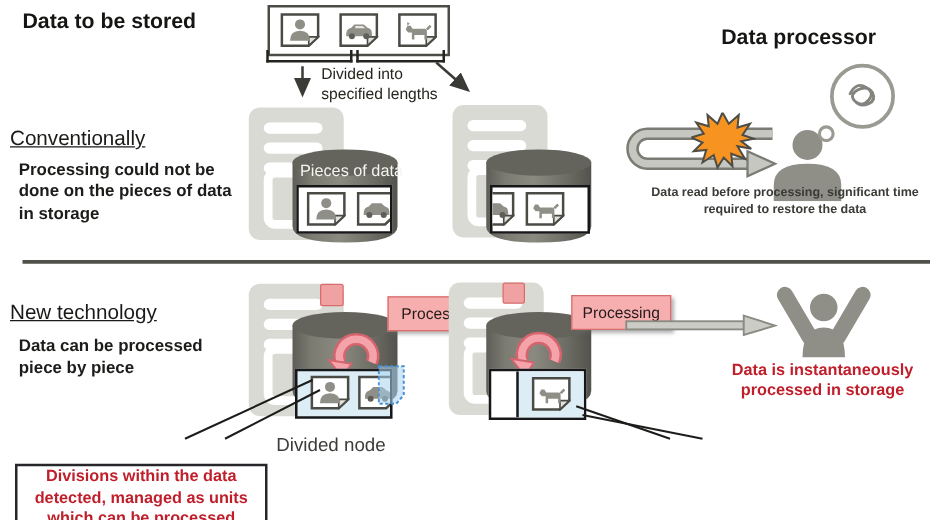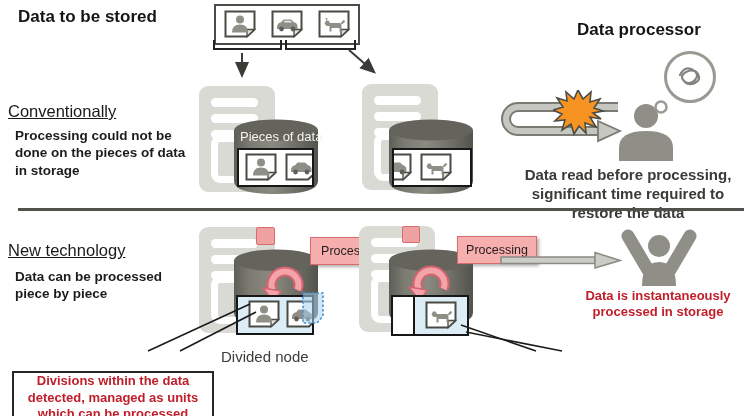--- a/index.html
+++ b/index.html
@@ -4,21 +4,21 @@
 <style>
   html,body { margin:0; padding:0; background:#fff; }
   .canvas { position:relative; width:750px; height:416px; background:#ffffff;
             font-family:"Liberation Sans", sans-serif; overflow:hidden;padding-left:25px; }
   .abs { position:absolute; }
 
   .h1 { font-size:17px; font-weight:bold; color:#151513; white-space:nowrap; }
   .section-title { font-size:16.5px; color:#1a1a18; text-decoration:underline; white-space:nowrap; }
   .desc { font-weight:bold; font-size:13.5px; color:#1c1c1a; line-height:1.28; }
   .small-label { font-size:12.5px; color:#26261f; line-height:1.28; }
-  .caption-dark { font-weight:bold; font-size:15px; color:#3a3a36; text-align:center; line-height:1.28;margin-top:16px; }
+  .caption-dark { font-weight:bold; font-size:10px; color:#3a3a36; text-align:center; line-height:1.28; }
   .caption-red { font-weight:bold; font-size:13px; color:#bf1e2a; text-align:center; line-height:1.26; }
   .white-label { font-size:13px; color:#f5f5f0; white-space:nowrap; }
   .node-label { font-size:15px; color:#3c3c38; white-space:nowrap; }
 
   .server { position:absolute; width:76px; height:106px; background:#dadad4; border-radius:9px; }
   .server i { position:absolute; display:block; }
   .server .b { left:12px; width:47px; height:9px; border-radius:4.5px; background:#ffffff; }
   .server .b1 { top:12px; } .server .b2 { top:28px; } .server .b3 { top:44px; }
   .server .slot { left:12px; bottom:9px; width:30px; height:34px; border:7px solid #fff; border-radius:9px; }
 
@@ -86,20 +86,21 @@
       <path d="M1.5 1.5 H30.5 V19.5 L23 26.5 H1.5 Z" fill="#fff" stroke="#4b4b45" stroke-width="2"></path>
       <path d="M30.5 19.5 L23 26.5 V19.5 Z" fill="#e2e2dc" stroke="#4b4b45" stroke-width="1.3"></path>
       <path d="M6.5 13.5 L8 10.5 H10.5 L12 13 H21.5 Q23.5 13 23.5 15 V21.5 H21.5 V18 H13.5 V21.5 H11.5 V16 H8.5 Z" fill="#8f8f88"></path>
       <path d="M22.5 13.2 L25.8 9.8 L27.2 11.4 L24.3 14.2 Z" fill="#8f8f88"></path>
       <path d="M8 10.5 L7.6 7.8 L9.8 8.6 Z" fill="#8f8f88"></path>
     </svg>
   </div>
 
   <div class="bracket" style="left:213px; top:40px; width:65px;"></div>
   <div class="bracket" style="left:285px; top:40px; width:67px;"></div>
+  <div class="abs small-label" style="left:257px; top:51px; width:108px;">Divided into specified lengths</div>
 
   <div class="abs desc" style="left:15px; top:127px; width:178px;">Processing could not be done on the pieces of data in storage</div>
   <div class="abs section-title" style="left:8px; top:102px;">Conventionally</div>
 
   <div class="server" style="left:199px; top:86px;">
     <i class="b b1"></i>
       <i class="b b2"></i>
       <i class="b b3"></i>
       <i class="slot"></i>
   </div>

